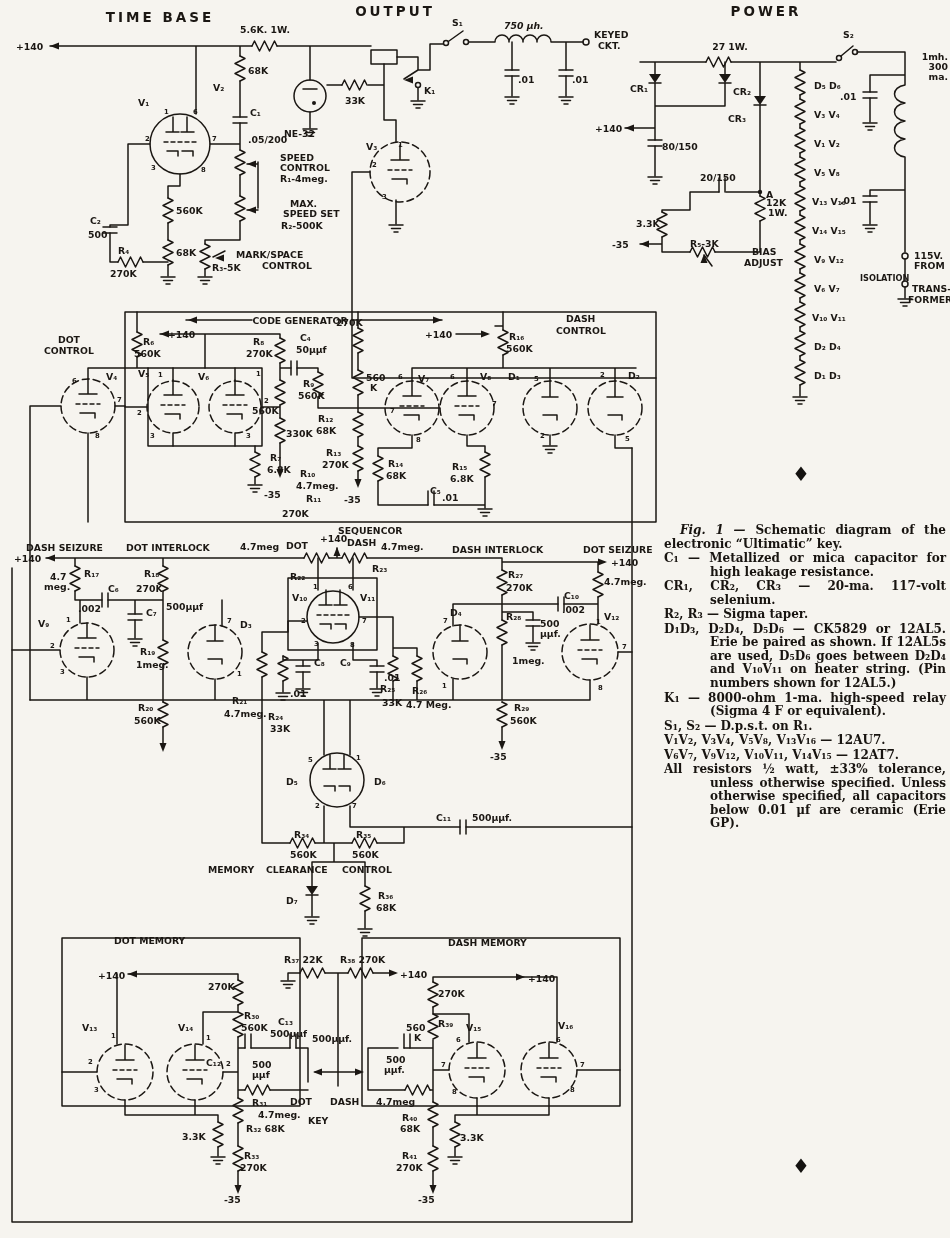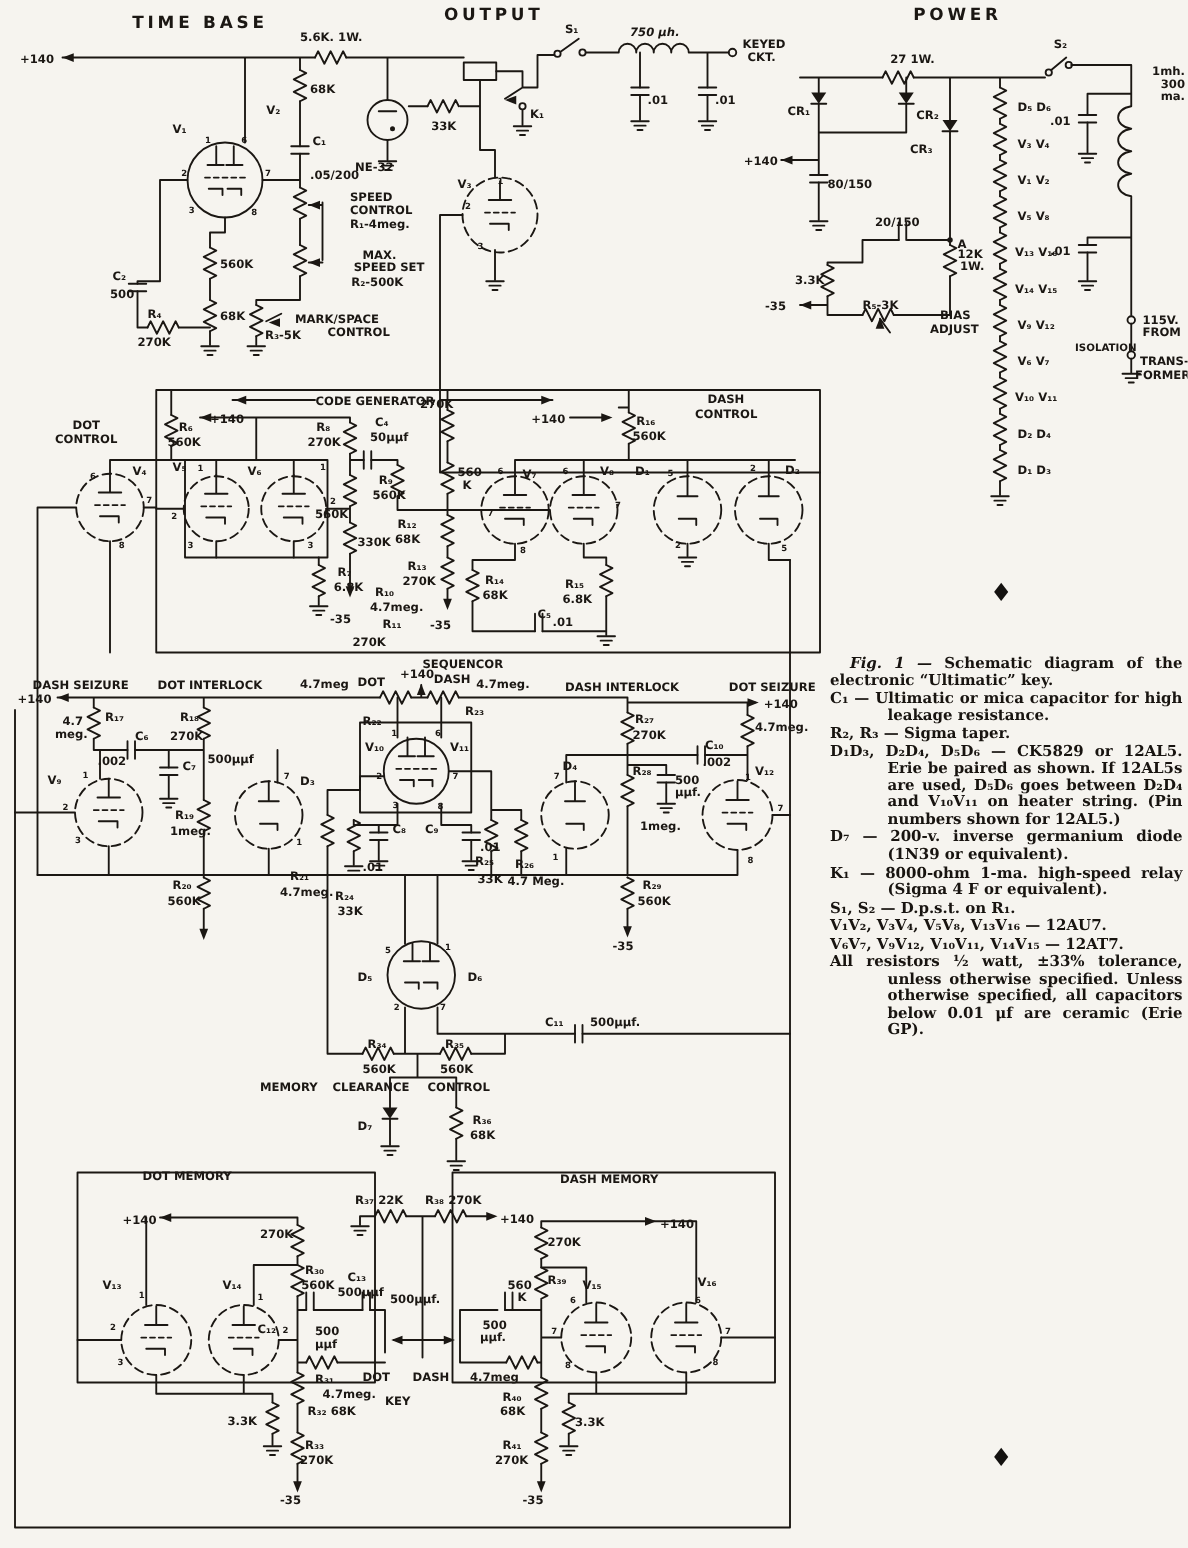--- a/index.html
+++ b/index.html
@@ -652,23 +652,23 @@
   <text class="p" x="452" y="1094">8</text>
   <text class="p" x="556" y="1042">6</text>
   <text class="p" x="580" y="1067">7</text>
   <text class="p" x="570" y="1092">8</text>
 </g>
 </svg>
 
 <span class="diamond d1">♦</span>
 <div class="cap">
   <p class="first"><i>Fig. 1 — </i><span>Schematic diagram of the electronic “Ultimatic” key.</span></p>
-  <p>C₁ — Ultimatic or mica capacitor for high leakage resistance.</p>
+  <p>C₁ — Metallized or mica capacitor for high leakage resistance.</p>
+  <p>CR₁, CR₂, CR₃ — 20-ma. 117-volt selenium.</p>
   <p>R₂, R₃ — Sigma taper.</p>
   <p>D₁D₃, D₂D₄, D₅D₆ — CK5829 or 12AL5. Erie be paired as shown. If 12AL5s are used, D₅D₆ goes between D₂D₄ and V₁₀V₁₁ on heater string. (Pin numbers shown for 12AL5.)</p>
-  <p>D₇ — 200-v. inverse germanium diode (1N39 or equivalent).</p>
   <p>K₁ — 8000-ohm 1-ma. high-speed relay (Sigma 4 F or equivalent).</p>
   <p>S₁, S₂ — D.p.s.t. on R₁.</p>
   <p>V₁V₂, V₃V₄, V₅V₈, V₁₃V₁₆ — 12AU7.</p>
   <p>V₆V₇, V₉V₁₂, V₁₀V₁₁, V₁₄V₁₅ — 12AT7.</p>
   <p>All resistors ½ watt, ±33% tolerance, unless otherwise specified. Unless otherwise specified, all capacitors below 0.01 μf are ceramic (Erie GP).</p>
 </div>
 <span class="diamond d2">♦</span>
 
 </body></html>

